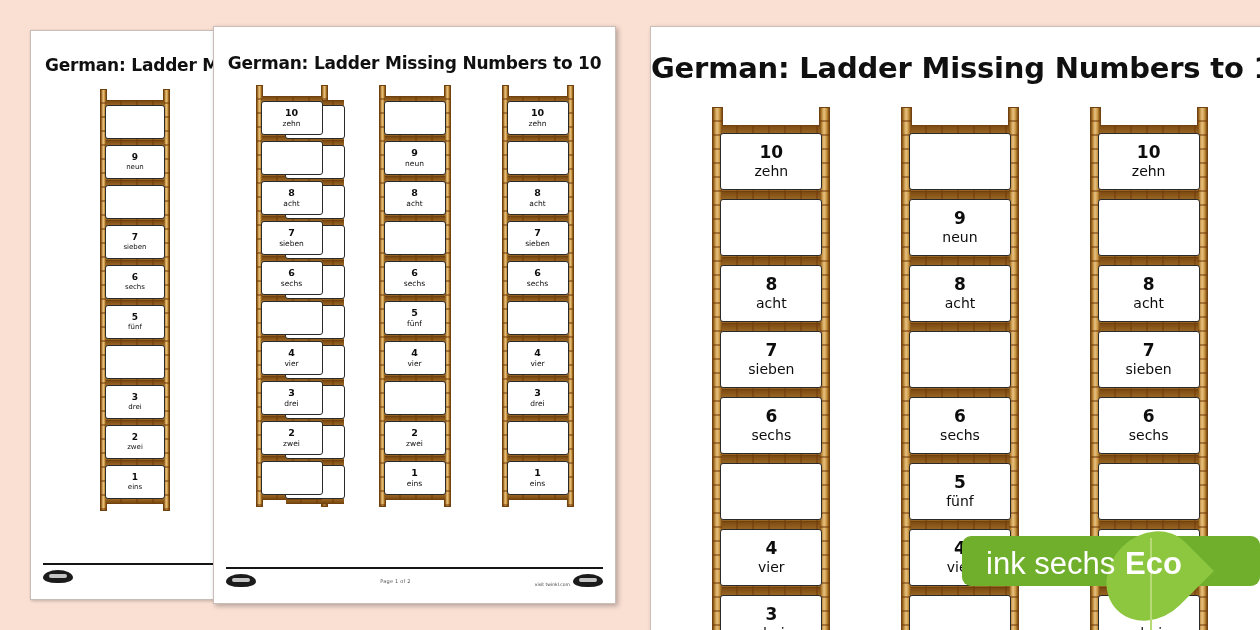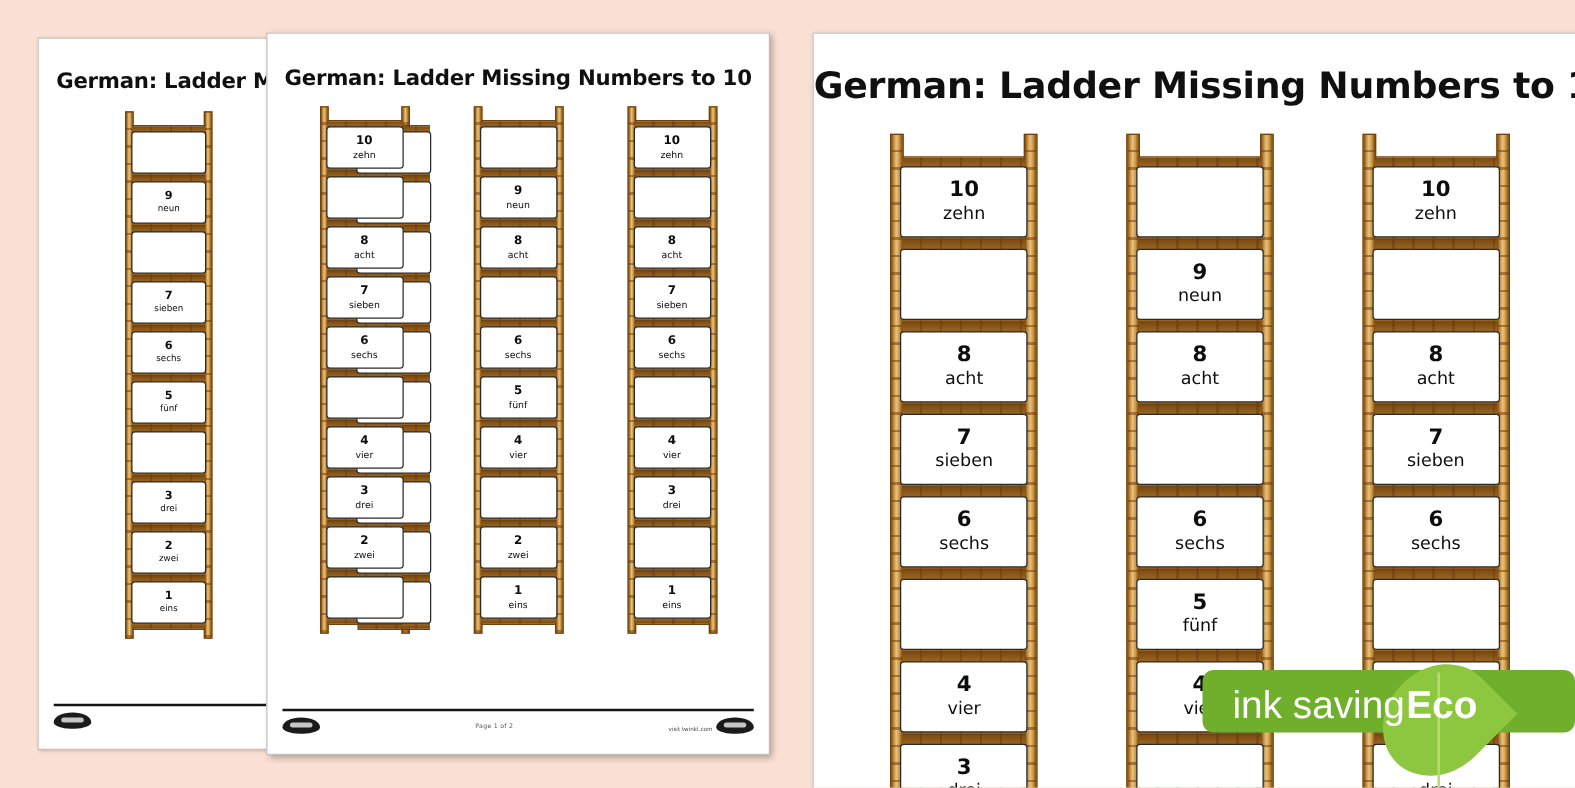--- a/index.html
+++ b/index.html
@@ -590,15 +590,15 @@
           <div class="rung-word" style="font-size: 14px; margin-top: 2px;">drei</div>
         </div>
       </div>
     </div>
 </div>
 
 <div id="eco-badge">
   <div id="eco-bar"></div>
   <div id="eco-leaf"></div>
   <div id="eco-leaf-stem"></div>
-  <div id="eco-text-ink">ink saving</div>
+  <div id="eco-text-ink">ink sechs</div>
   <div id="eco-text-eco">Eco</div>
 </div>
 
 </body></html>

